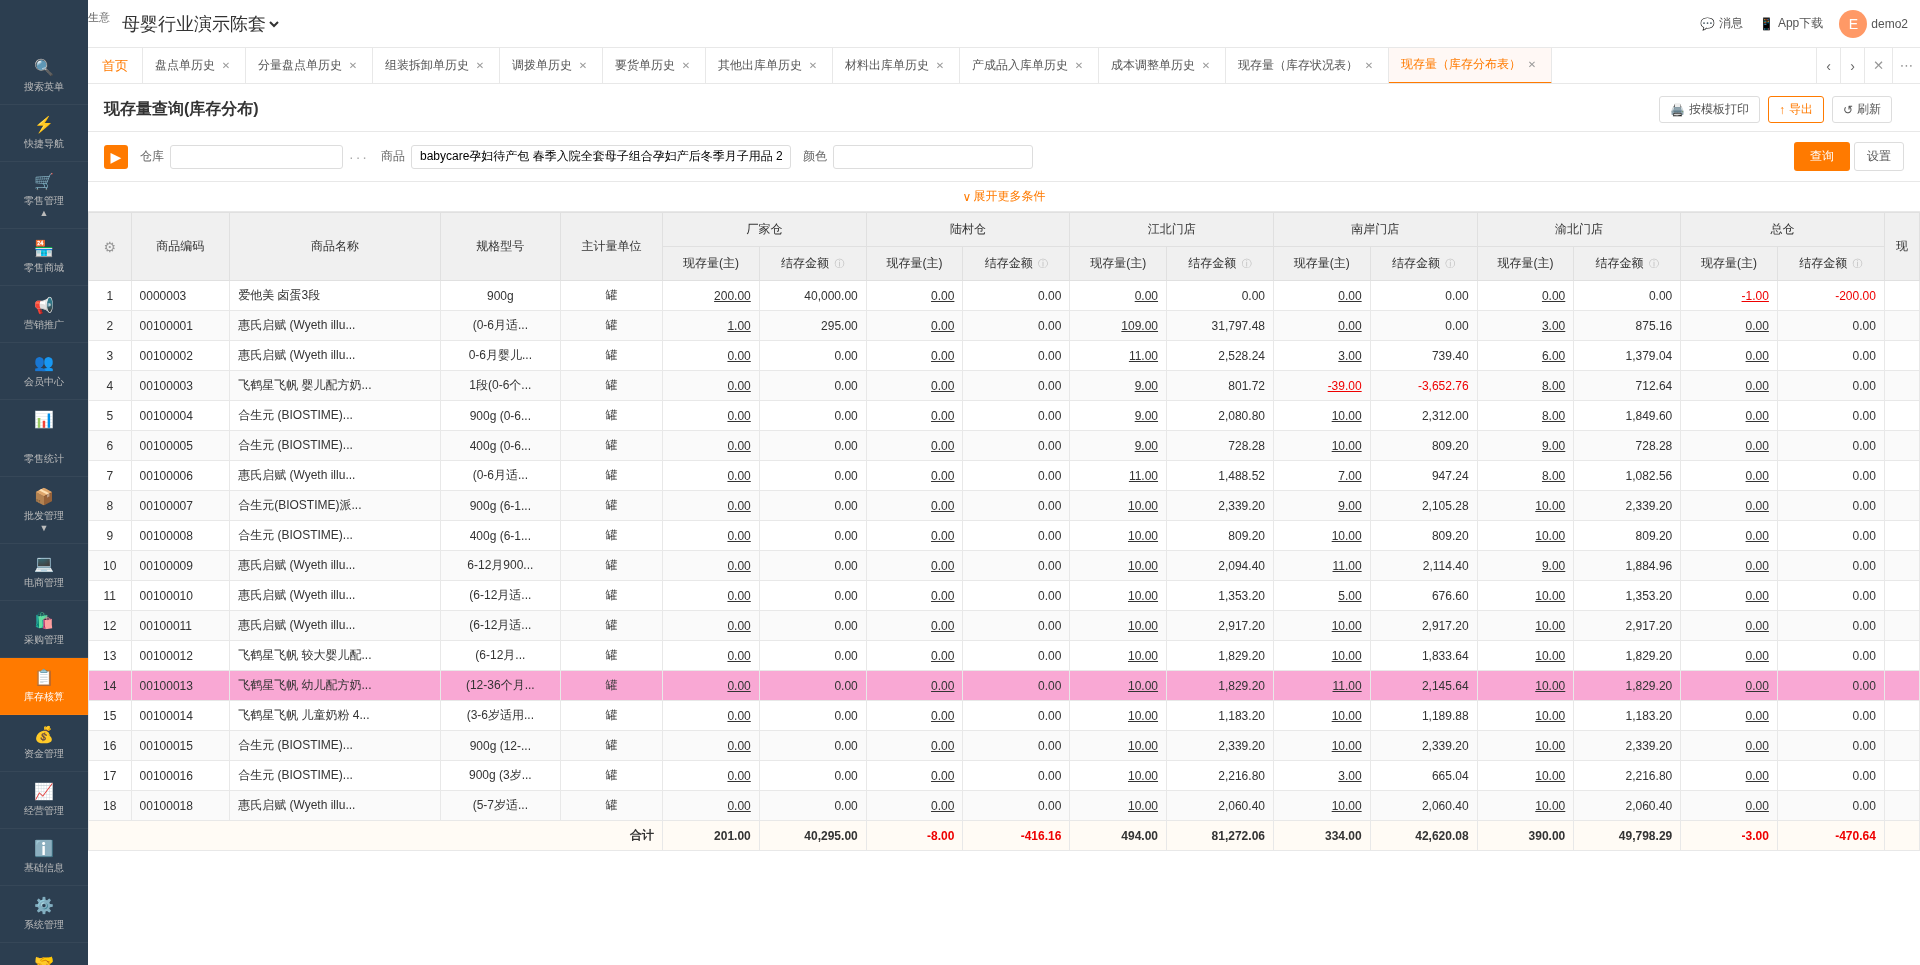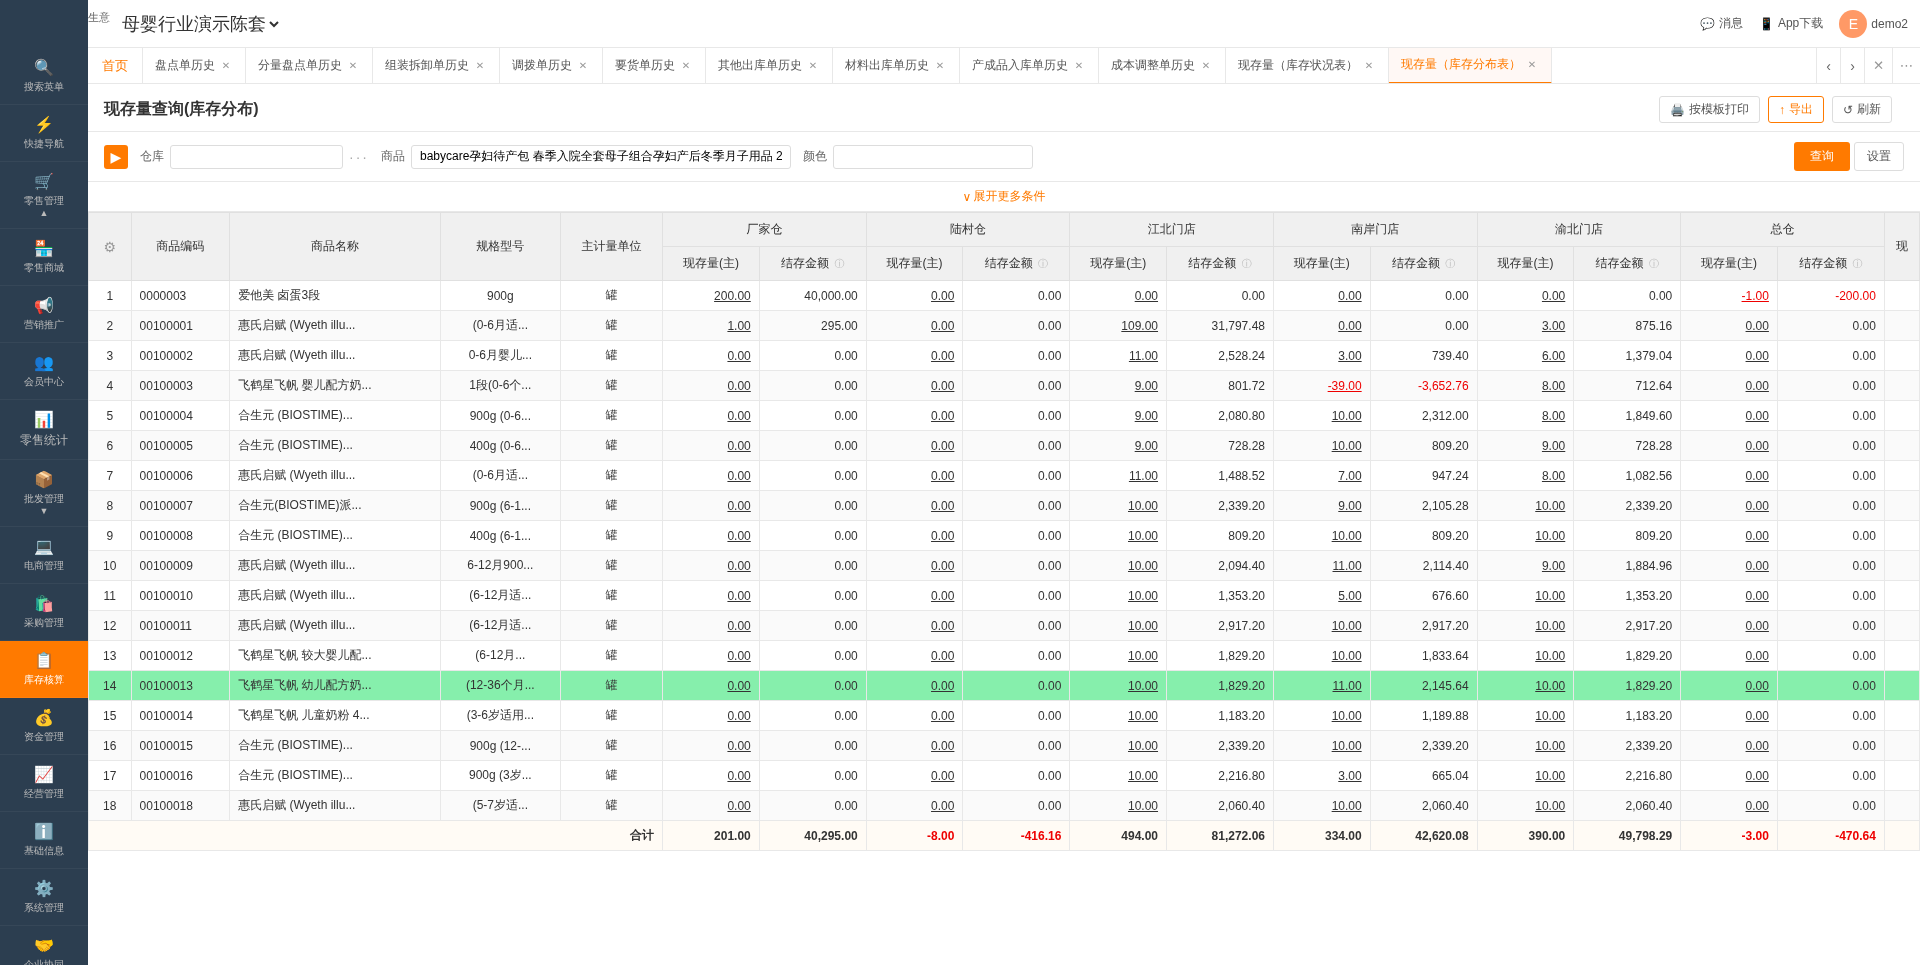--- a/index.html
+++ b/index.html
@@ -268,21 +268,21 @@
   <div class="sidebar-item">
     <span class="icon">📢</span>
     <span style="font-size:10px;">营销推广</span>
   </div>
   <div class="sidebar-item">
     <span class="icon">👥</span>
     <span style="font-size:10px;">会员中心</span>
   </div>
   <div class="sidebar-item">
     <span class="icon">📊</span>
-    <span style="font-size:12px;">零售统计</span>
+    <span style="font-size:10px;margin-top:20px;">零售统计</span>
   </div>
   <div class="sidebar-item">
     <span class="icon">📦</span>
     <span style="font-size:10px;">批发管理</span>
     <span style="font-size:9px;">▼</span>
   </div>
   <div class="sidebar-item">
     <span class="icon">💻</span>
     <span style="font-size:10px;">电商管理</span>
   </div>
@@ -706,21 +706,21 @@
     <td class="td-right td-num">10.00</td>
     <td class="td-right">1,829.20</td>
     <td class="td-right td-num">10.00</td>
     <td class="td-right ">1,833.64</td>
     <td class="td-right td-num">10.00</td>
     <td class="td-right">1,829.20</td>
     <td class="td-right td-num">0.00</td>
     <td class="td-right ">0.00</td>
     <td></td>
   </tr>
-          <tr style="background: #86efac;">
+          <tr style="background: #f9a8d4;">
     <td>14</td>
     <td class="td-left">00100013</td>
     <td class="td-left">飞鹤星飞帆 幼儿配方奶...</td>
     <td>(12-36个月...</td>
     <td>罐</td>
     <td class="td-right td-num">0.00</td>
     <td class="td-right">0.00</td>
     <td class="td-right td-num">0.00</td>
     <td class="td-right">0.00</td>
     <td class="td-right td-num">10.00</td>

